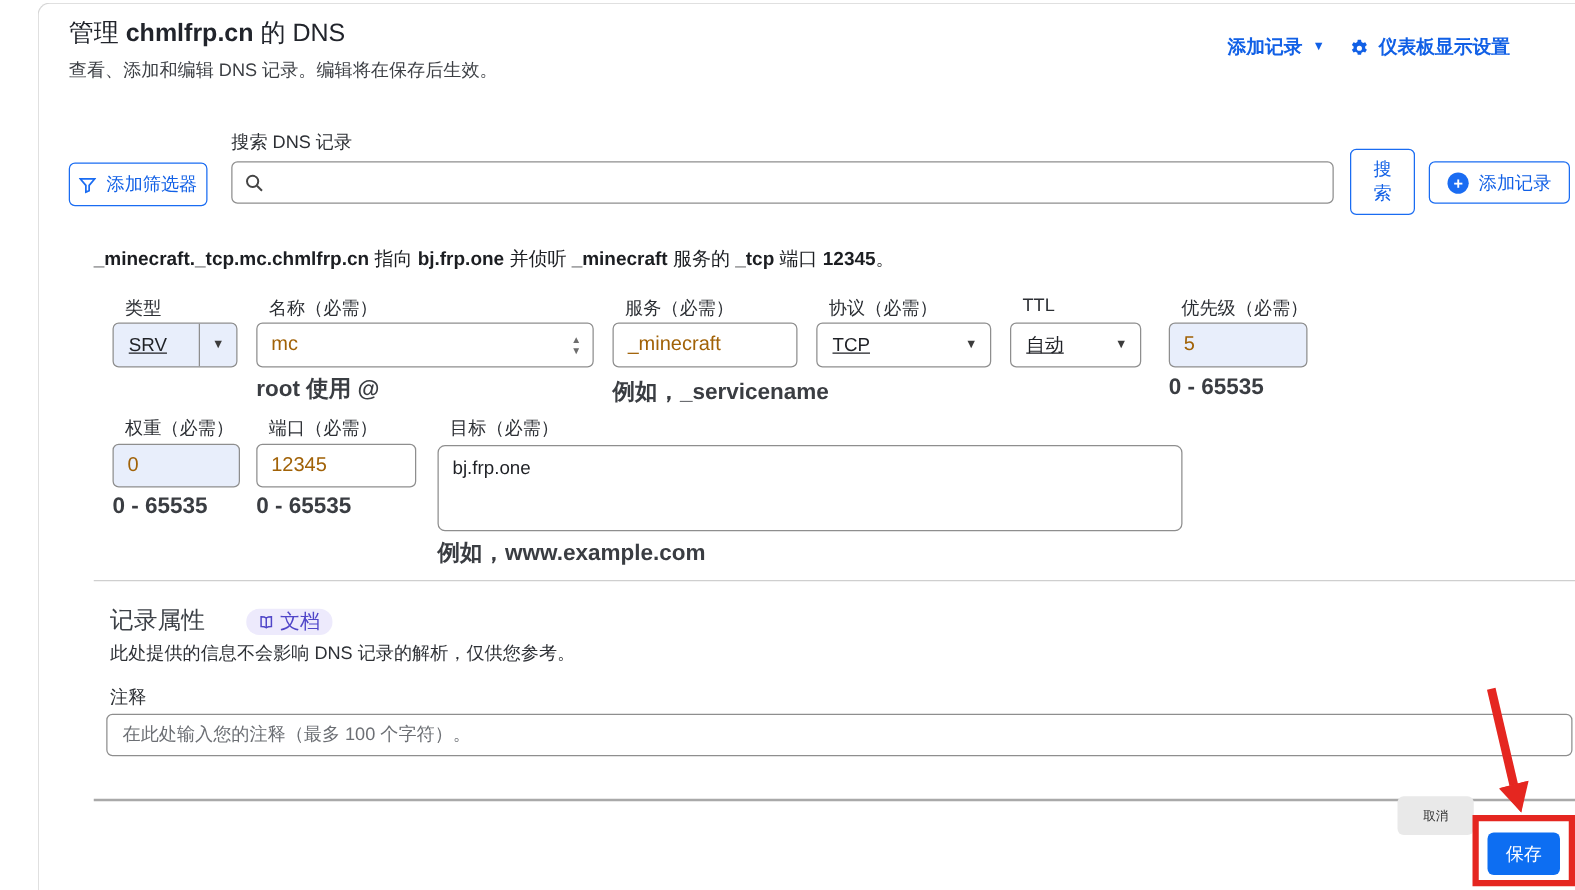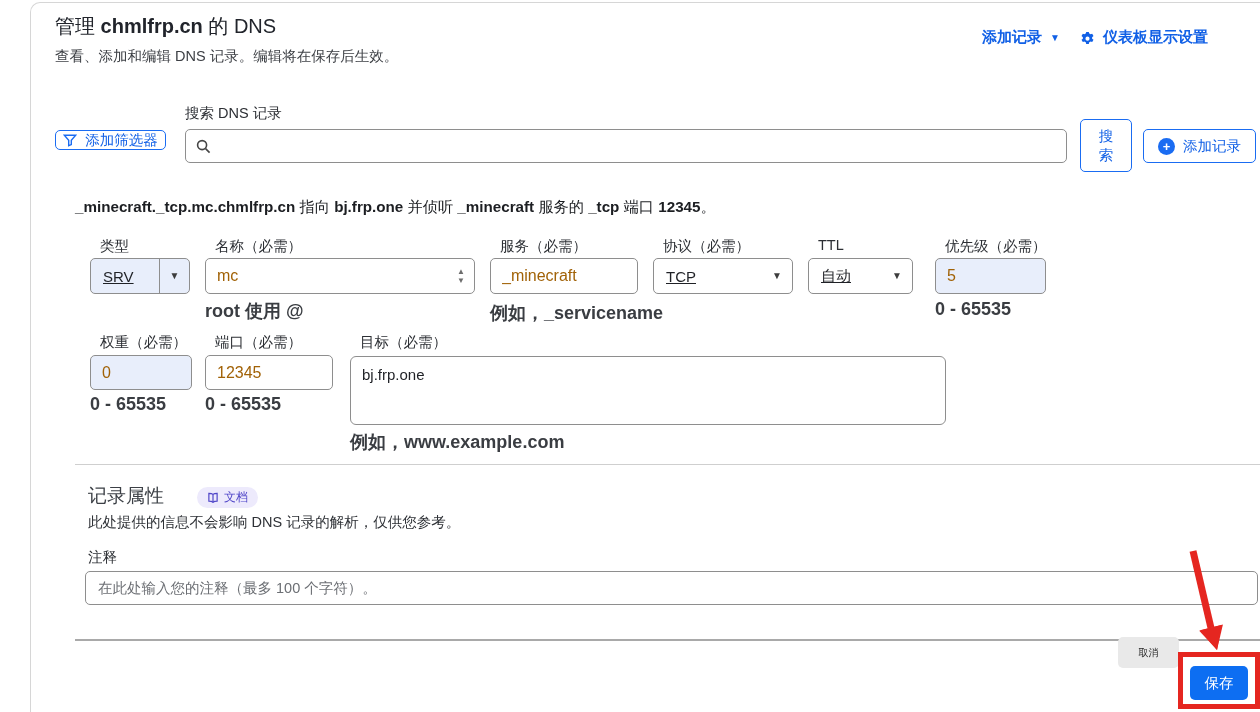--- a/index.html
+++ b/index.html
@@ -15,21 +15,21 @@
   .hdr-actions { top:28px; left:982px; display:flex; gap:20px; align-items:center;
                  color:#1160e6; font-weight:700; font-size:15px; white-space:nowrap; }
   .hdr-link { display:flex; align-items:center; gap:8px; cursor:pointer; }
   .caret { font-size:10px; line-height:1; }
 
   .search-label { left:185px; top:104px; font-size:14.5px; color:#2c2f34; }
 
   .btn-outline { display:flex; align-items:center; justify-content:center; gap:8px;
                  border:1px solid #1a6cf2; border-radius:5px; background:#fff;
                  color:#1160e6; font-size:14.5px; cursor:pointer; }
-  .filter-btn { left:55px; top:130px; width:111px; height:20px; }
+  .filter-btn { left:55px; top:130px; width:111px; height:35px; }
   .search-box { left:185px; top:129px; width:882px; height:34px; border:1px solid #8e8e8e;
                 border-radius:5px; background:#fff; display:flex; align-items:center;
                 gap:8px; padding:0 10px; }
   .search-box input { border:none; outline:none; flex:1; font-size:15px; font-family:inherit; }
   .search-btn { left:1080px; top:119px; width:52px; height:53px; flex-direction:column; gap:0; line-height:19px; }
   .add-record-btn { left:1143px; top:129px; width:113px; height:34px; }
   .plus-circle { width:17px; height:17px; border-radius:50%; background:#1a6cf2; color:#fff;
                  display:flex; align-items:center; justify-content:center; font-size:13px;
                  font-weight:700; line-height:1; }
 
@@ -54,21 +54,21 @@
   .target-area { left:350px; top:356px; width:596px; height:69px; border:1px solid #8e8e8e;
                  border-radius:6px; padding:9px 11px; font-size:15px; font-family:inherit;
                  color:#1f2126; resize:none; outline:none; }
 
   .divider1 { left:75px; top:464px; width:1185px; height:1px; background:#cfcfcf; }
   .divider2 { left:75px; top:639px; width:1185px; height:2px; background:#a9a9a9; }
 
   .sect-title { left:88px; top:483px; font-size:19px; color:#3c4046; }
   .doc-badge { left:197px; top:487px; height:21px; display:flex; align-items:center; gap:5px;
                background:#edeafc; border-radius:11px; padding:0 10px; color:#5046c8;
-               font-size:12px; cursor:pointer; }
+               font-size:16px; cursor:pointer; }
   .sect-desc { left:88px; top:513px; font-size:14.5px; color:#2e3136; }
   .comment-label { left:88px; top:548px; font-size:14.5px; color:#2c2f34; }
   .comment-input { left:85px; top:571px; width:1173px; height:34px; border:1px solid #8e8e8e;
                    border-radius:5px; padding:0 12px; font-size:14.5px; font-family:inherit;
                    color:#1f2126; outline:none; }
   .comment-input::placeholder { color:#6c6f74; opacity:1; }
 
   .cancel-btn { left:1118px; top:637px; width:61px; height:31px; background:#e9e9e9;
                 border:none; border-radius:5px; color:#2c2c2c; font-size:10px;
                 font-family:inherit; cursor:pointer; }

